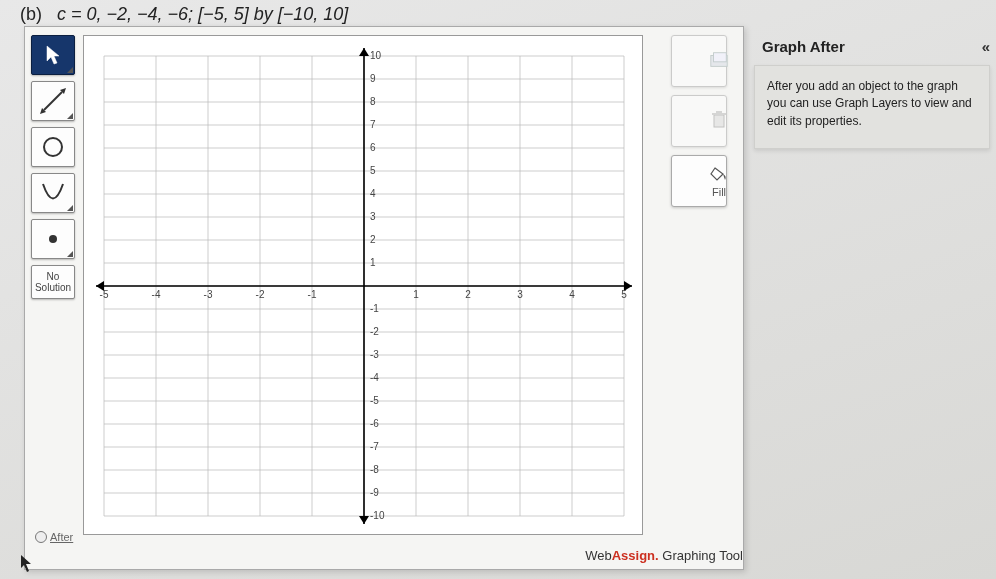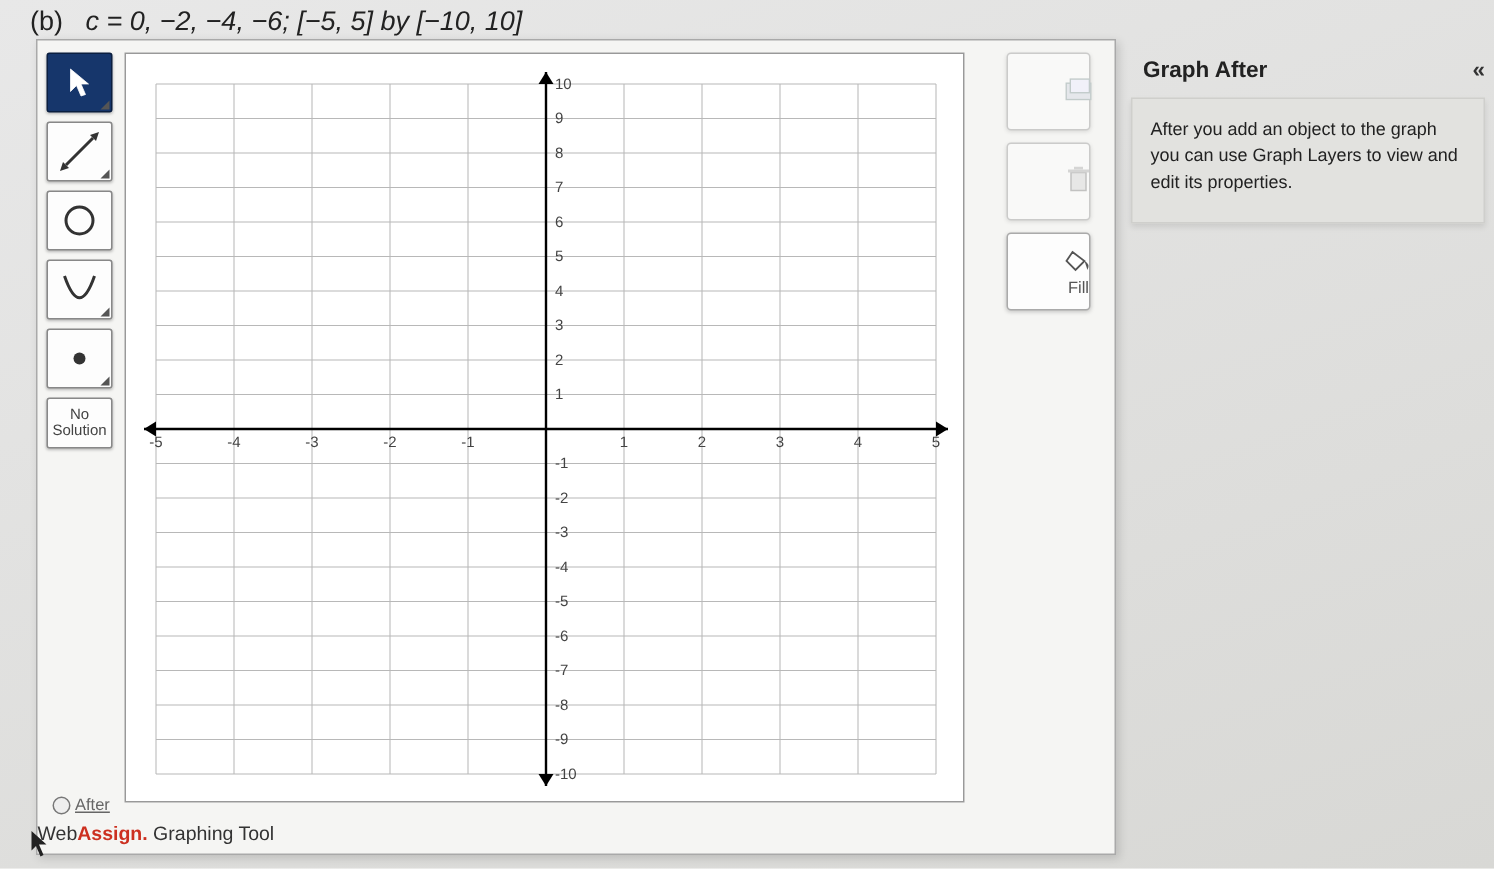--- a/index.html
+++ b/index.html
@@ -134,21 +134,21 @@
     padding-left: 40px;
   }
   .rt-btn.disabled { opacity: 0.55; cursor: default; }
   .rt-icon { width: 20px; height: 18px; display:flex; align-items:center; justify-content:center; }
 
   .footer-brand {
     position: absolute;
     bottom: 6px;
     left: 0;
     width: 100%;
-    text-align: left;
+    text-align: right;
     font-size: 13px;
     color: #333;
   }
   .footer-brand .web { color: #333; font-weight: 500;}
   .footer-brand .assign { color: #cc3020; font-weight: 700; }
 
   .layers-panel {
     position: absolute;
     top: 30px;
     left: 754px;

